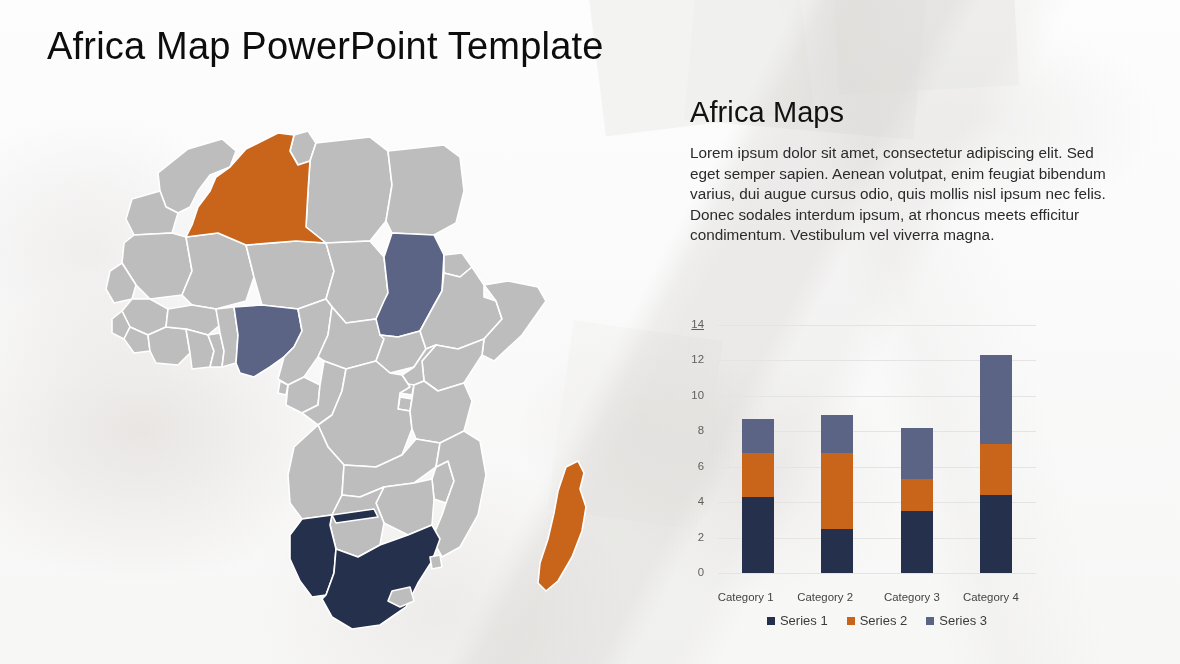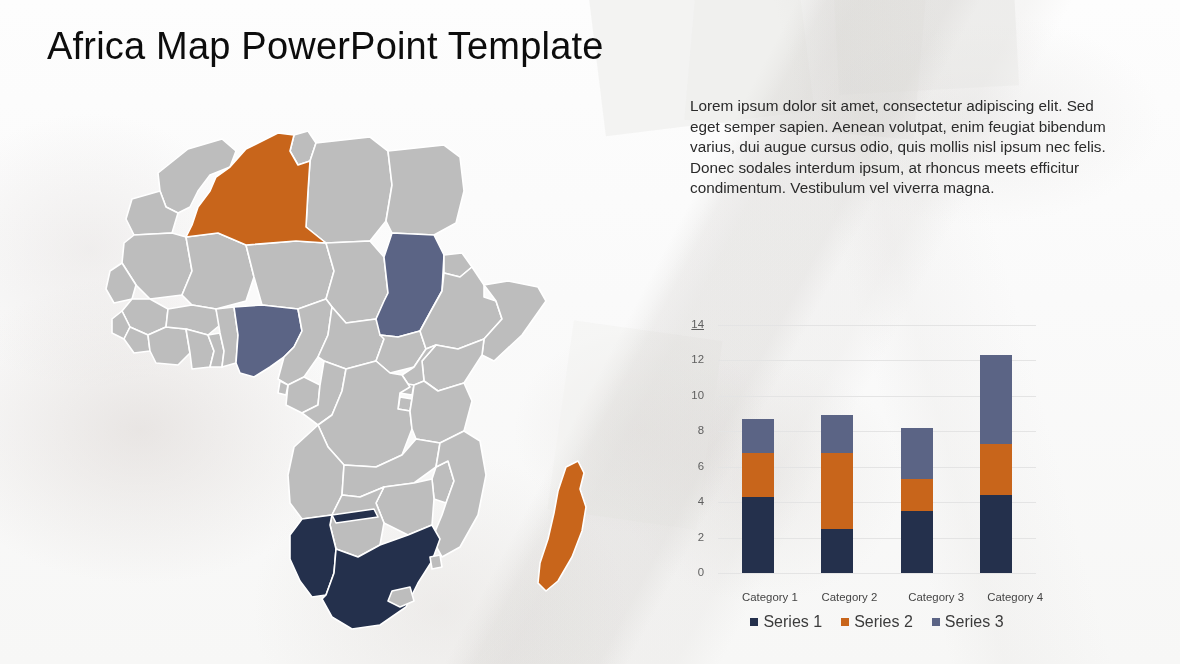--- a/index.html
+++ b/index.html
@@ -59,30 +59,30 @@
   #chart-panel{position:absolute;left:690px;top:315px;width:370px;height:330px;}
   .chart-plot{position:absolute;left:28px;top:10px;width:318px;height:248px;}
   .gridline{position:absolute;left:0;width:318px;height:1px;background:#e4e4e4;}
   .ytick{
     position:absolute;right:332px;width:24px;text-align:right;
     font-size:11.4px;color:#5f5f5f;transform:translateY(-7px);
   }
   .bar-group{position:absolute;bottom:0;width:32px;}
   .bar-seg{position:absolute;left:0;width:32px;}
   .xtick{
-    position:absolute;top:266px;width:80px;text-align:right;
+    position:absolute;top:266px;width:80px;text-align:left;
     font-size:11.4px;color:#444;
   }
   #chart-legend{
     position:absolute;left:28px;top:298px;width:318px;
     display:flex;justify-content:center;gap:19px;align-items:center;
   }
   .legend-item{display:flex;align-items:center;gap:5px;}
   .legend-swatch{width:8px;height:8px;display:block;}
-  .legend-label{font-size:16px;color:#3b3b3b;}
+  .legend-label{font-size:13px;color:#3b3b3b;}
 </style>
 </head>
 <body>
 
 <div id="bg-watermark">
   <div class="bgcard c1"></div>
   <div class="bgcard c2"></div>
   <div class="bgcard c3"></div>
   <div class="bgcard c4"></div>
 </div>
@@ -149,20 +149,21 @@
     <path fill="#BDBDBD" d="M390 462 L400 460 L402 472 L392 474 Z"></path>
 
     <path fill="#C8651B" d="M190 72 L206 54 L238 38 L254 40 L250 56 L258 70 L270 66 L268 96 L266 132 L286 148 L256 146 L206 150 L178 138 L146 142 L152 130 L158 112 L170 96 L176 82 Z"></path>
 
     <path fill="#C8651B" d="M526 372 L538 366 L544 378 L540 394 L546 412 L542 436 L532 462 L518 486 L506 496 L498 488 L500 468 L508 444 L514 418 L518 396 Z"></path>
   </g>
 </svg>
 </div>
 
 <div id="content-panel">
+  <h2 id="content-heading">Africa Maps</h2>
   <p id="content-body">Lorem ipsum dolor sit amet, consectetur adipiscing elit. Sed eget semper sapien. Aenean volutpat, enim feugiat bibendum varius, dui augue cursus odio, quis mollis nisl ipsum nec felis. Donec sodales interdum ipsum, at rhoncus meets efficitur condimentum. Vestibulum vel viverra magna.</p>
 </div>
 
 <div id="chart-panel">
   <div class="chart-plot" id="plot">
       <div class="gridline" style="top: 248px;"></div>
       <div class="ytick" style="top: 248px;">0</div>
       <div class="gridline" style="top: 212.571px;"></div>
       <div class="ytick" style="top: 212.571px;">2</div>
       <div class="gridline" style="top: 177.143px;"></div>

